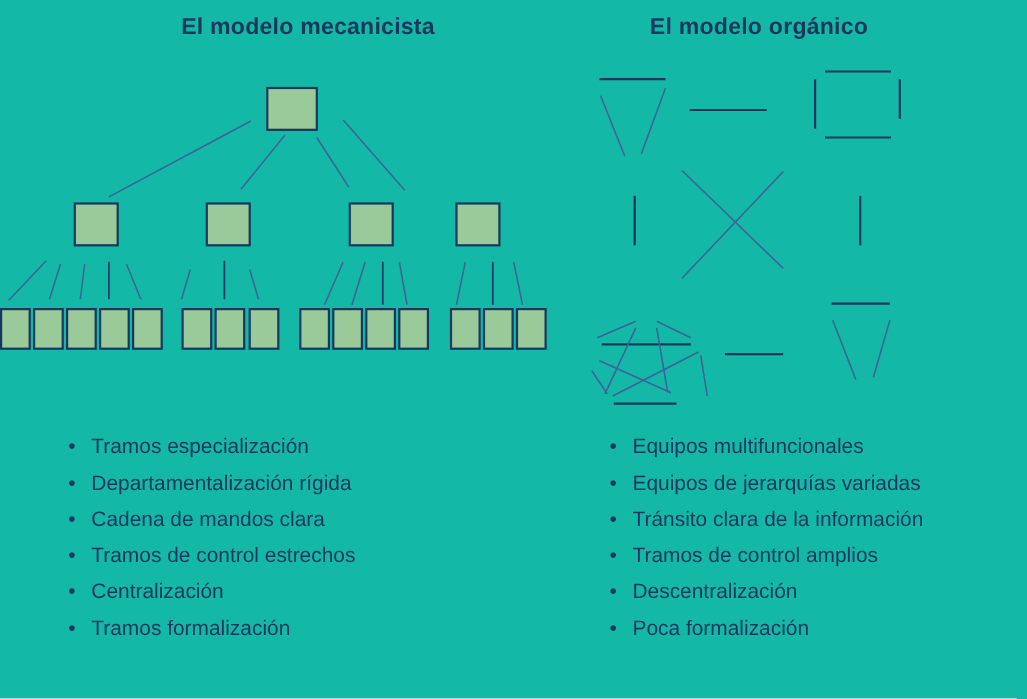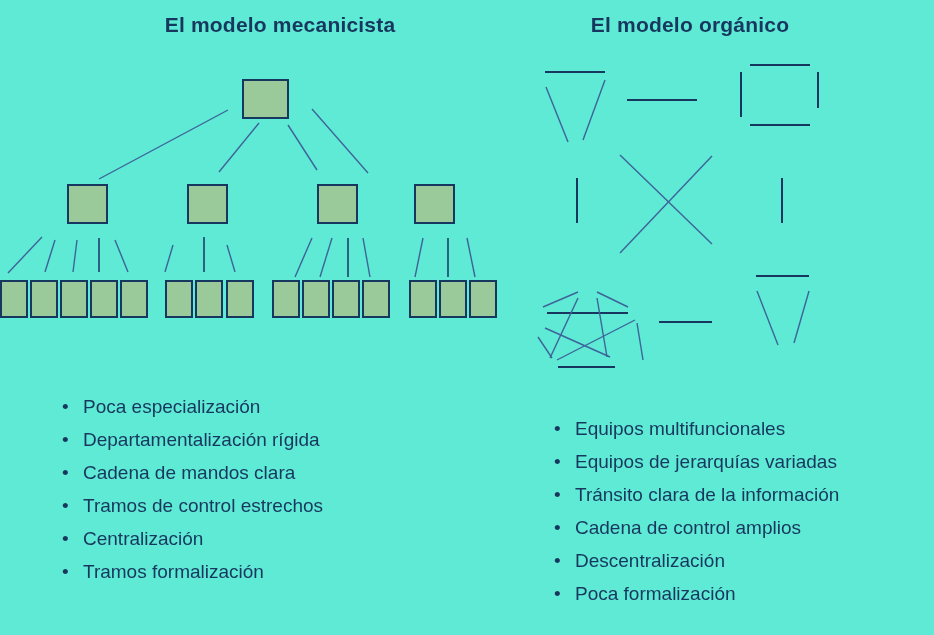--- a/index.html
+++ b/index.html
@@ -1,20 +1,20 @@
 <!DOCTYPE html>
 <html><head>
 <meta charset="utf-8">
 <style>
   html, body { margin: 0; padding: 0; background: #ffffff; }
   #slide {
     position: relative;
     width: 934px;
     height: 635px;
-    background: #5eead4;
+    background: #14b8a6;
     font-family: "Liberation Sans", sans-serif;
     overflow: hidden;
   }
   .title {
     position: absolute;
     top: 13px;
     font-size: 21px;
     font-weight: bold;
     color: #17375e;
     text-align: center;
@@ -34,21 +34,21 @@
     position: absolute;
     top: 390px;
     margin: 0;
     padding: 0;
     list-style: none;
     font-size: 19px;
     line-height: 33px;
     color: #17375e;
   }
   #bullets-left  { left: 62px; }
-  #bullets-right { left: 554px; margin-top: 22px; }
+  #bullets-right { left: 554px; }
   ul.bullets li::before {
     content: "\2022";
     display: inline-block;
     width: 21px;
     color: #17375e;
   }
 </style>
 </head>
 <body>
 
@@ -161,30 +161,30 @@
 
       <g>
         <line class="d2" x1="756" y1="276" x2="809" y2="276"></line>
         <line class="l1" x1="757" y1="291" x2="778" y2="345"></line>
         <line class="l1" x1="809" y1="291" x2="794" y2="343"></line>
       </g>
     </g>
   </svg>
 
   <ul class="bullets" id="bullets-left">
-    <li>Poca especialización</li>
+    <li>Tramos especialización</li>
     <li>Departamentalización rígida</li>
     <li>Cadena de mandos clara</li>
     <li>Tramos de control estrechos</li>
     <li>Centralización</li>
     <li>Tramos formalización</li>
   </ul>
 
   <ul class="bullets" id="bullets-right">
     <li>Equipos multifuncionales</li>
     <li>Equipos de jerarquías variadas</li>
     <li>Tránsito clara de la información</li>
-    <li>Cadena de control amplios</li>
+    <li>Tramos de control amplios</li>
     <li>Descentralización</li>
     <li>Poca formalización</li>
   </ul>
 
 </div>
 
 </body></html>

